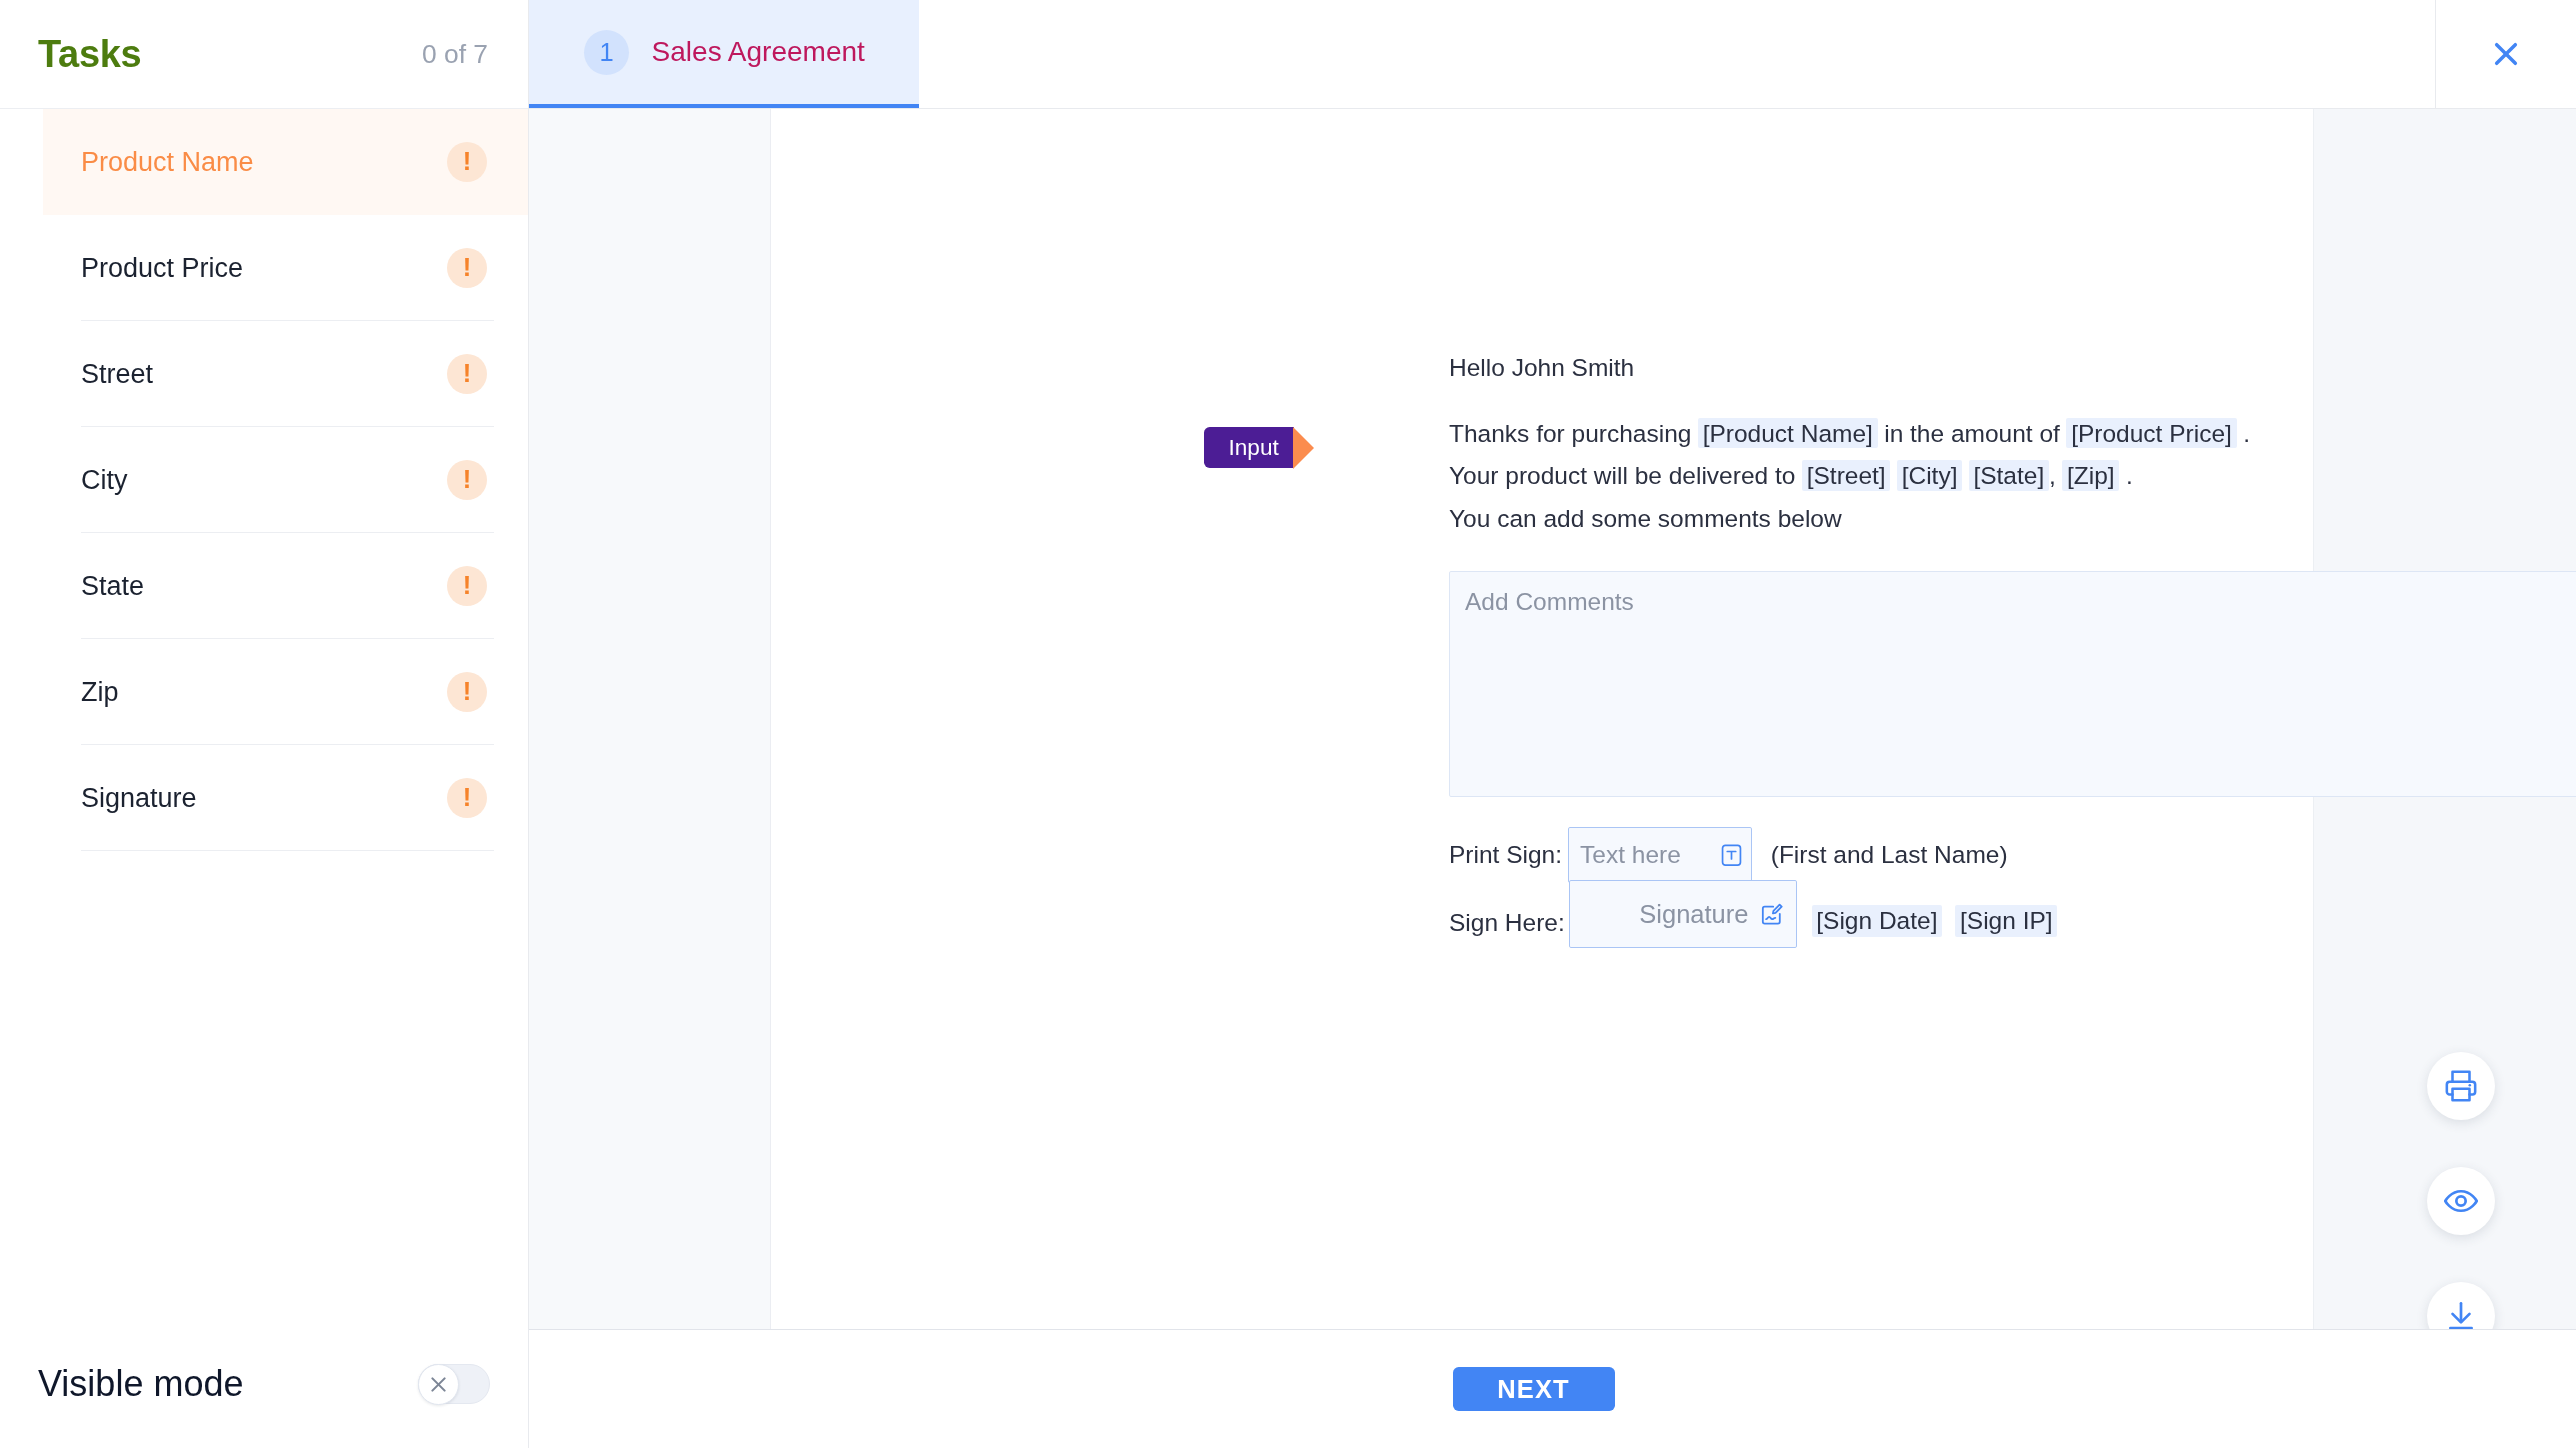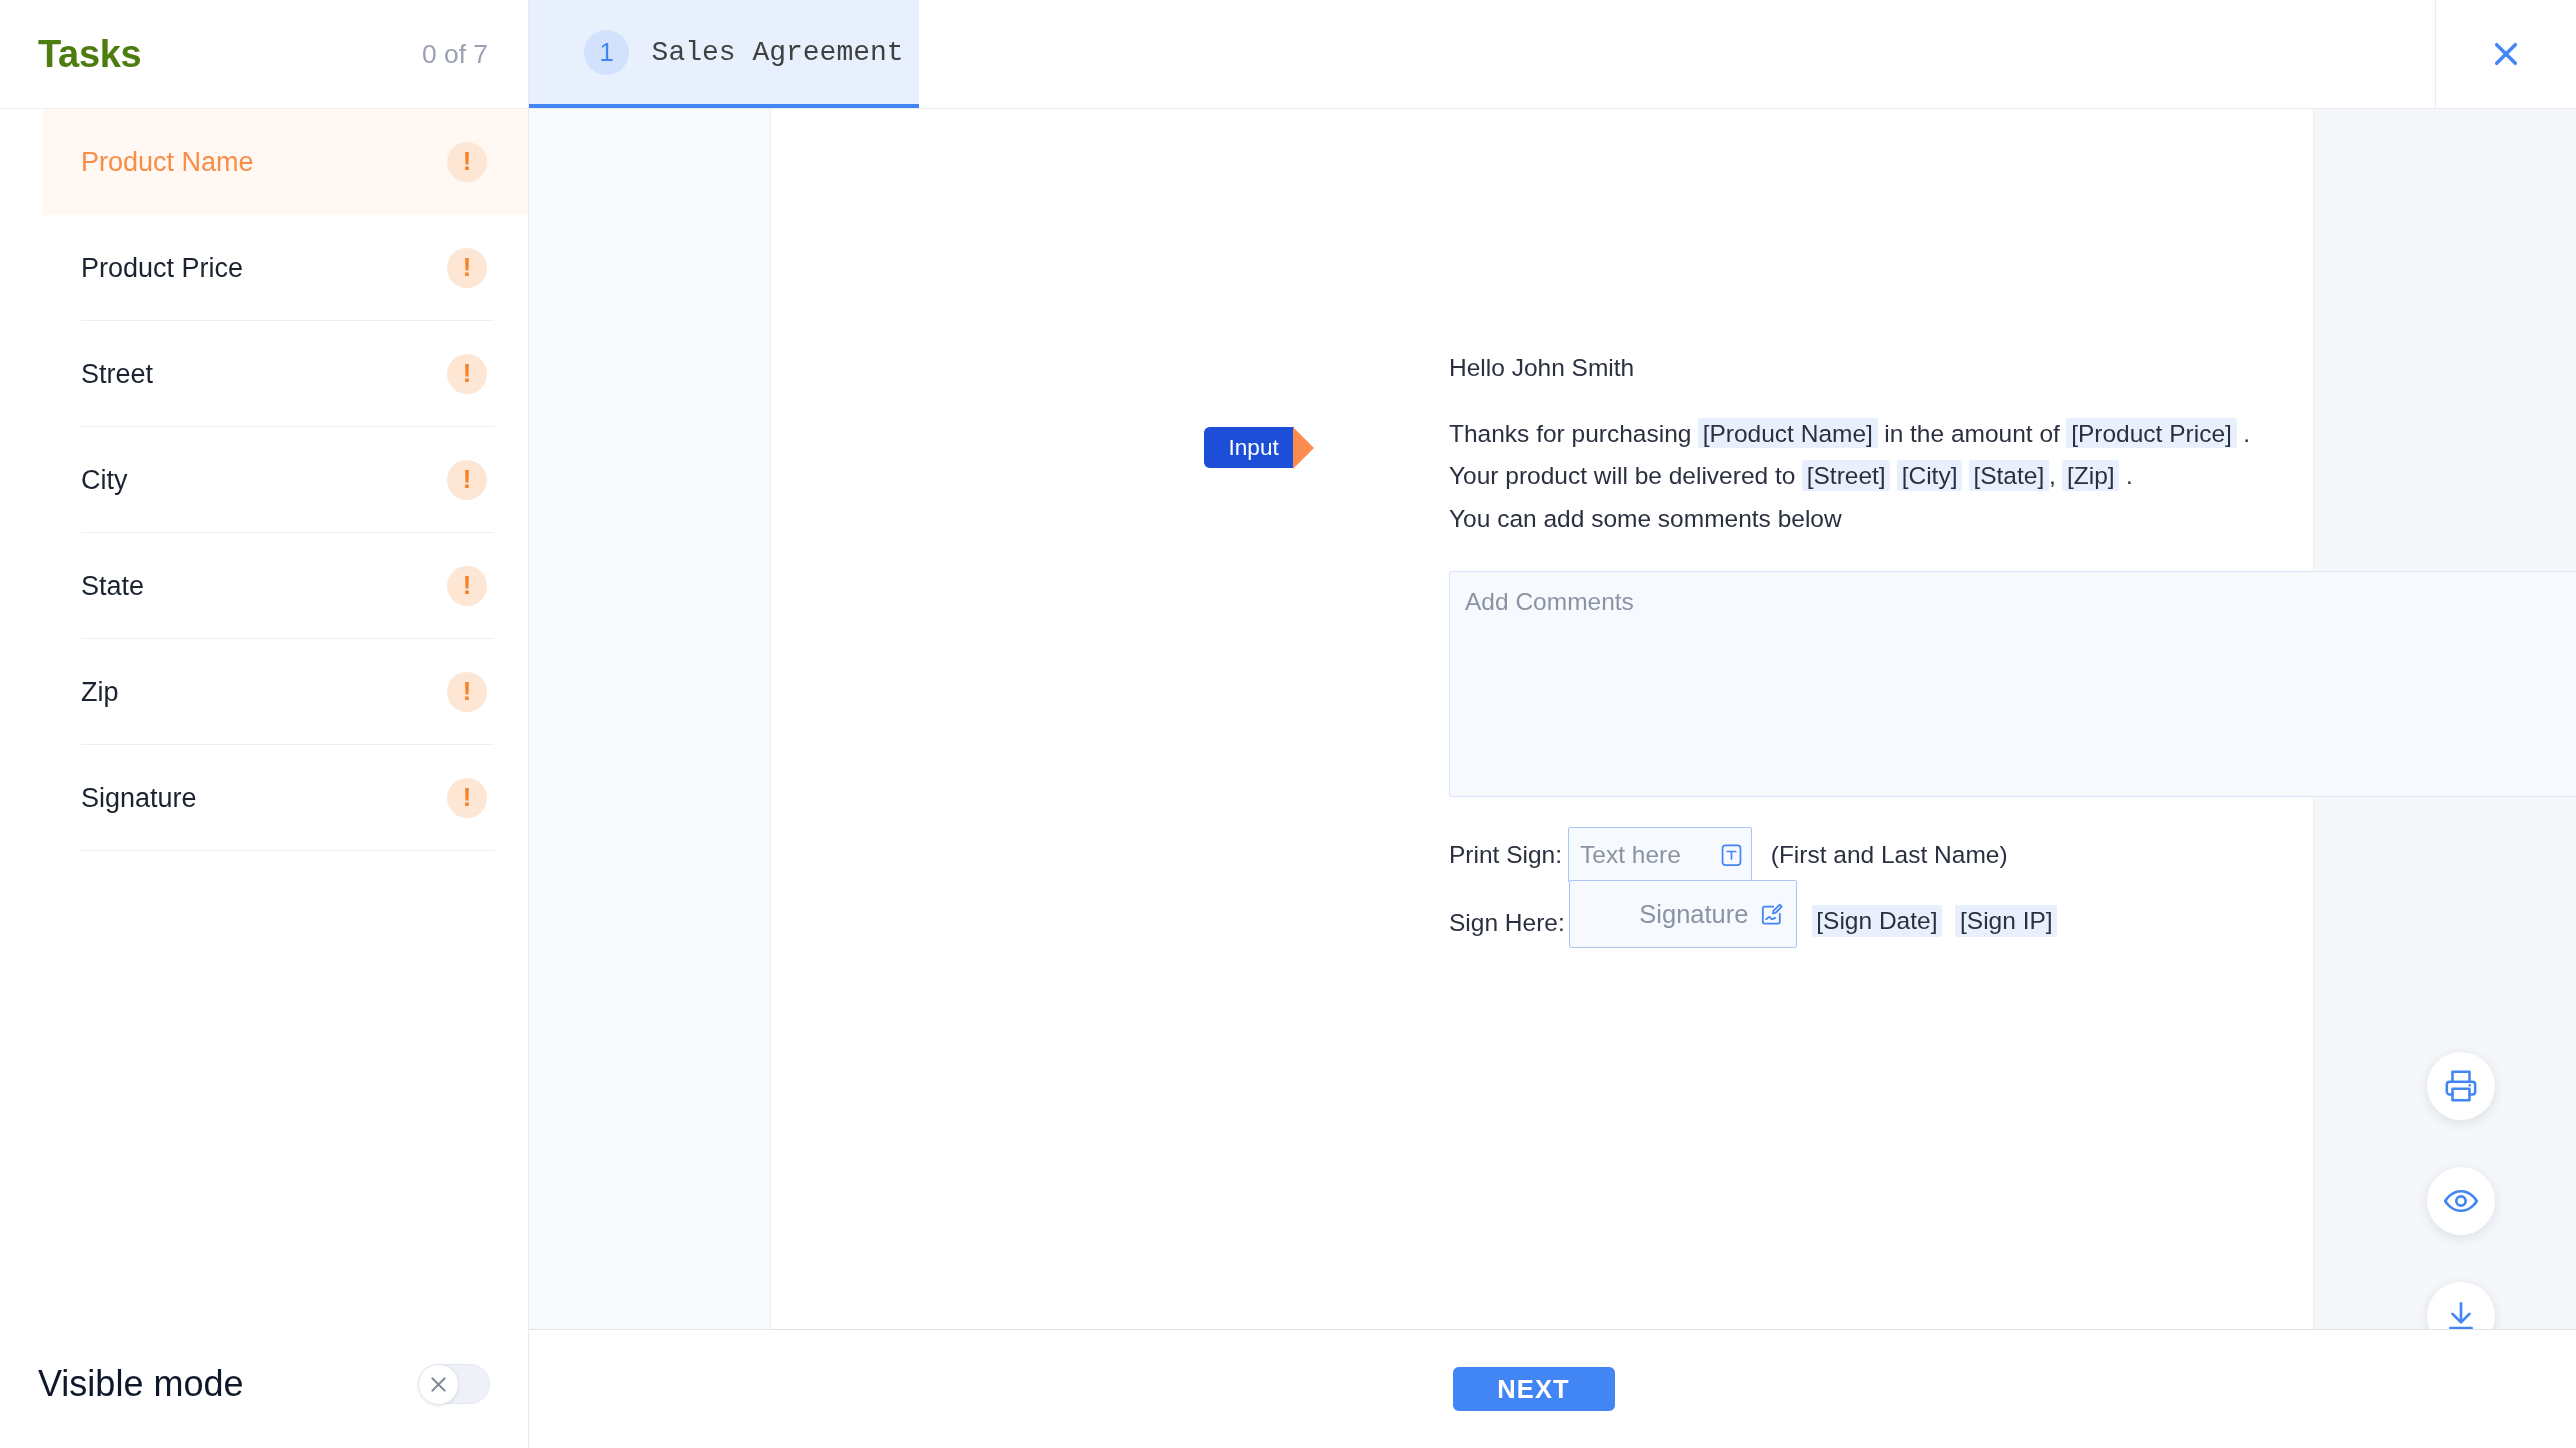--- a/index.html
+++ b/index.html
@@ -90,21 +90,21 @@
     padding-left: 55px;
     cursor: pointer;
   }
   .tab-num {
     width: 45px; height: 45px; border-radius: 50%;
     background: #d2e2fd; color: #4285f4;
     font-size: 25.5px; font-weight: 500;
     display: flex; align-items: center; justify-content: center;
     flex: 0 0 45px;
   }
-  .tab-label { font-size: 28px; color: #404040; font-weight: 400; font-family: Liberation Mono, monospace; }
+  .tab-label { font-size: 28px; color: #be185d; font-weight: 400; }
   .tabbar-spacer { flex: 1 1 auto; border-bottom: 0.9px solid transparent; }
   .close-wrap {
     width: 141px; display: flex; align-items: center; justify-content: center;
     border-left: 0.9px solid #e8eaee;
     cursor: pointer;
   }
 
   .doc-area {
     flex: 1 1 auto;
     background: #f5f7fa;
@@ -120,21 +120,21 @@
     position: absolute; left: 242px; top: 0;
     width: 1542px; height: 100%;
     background: #ffffff;
     box-shadow: 0 0 0 0.9px #eceef2;
   }
 
   .input-tag {
     position: absolute;
     left: 675px; top: 318px;
     height: 41px;
-    background: #1d4ed8;
+    background: #4c1d95;
     color: #ffffff;
     font-size: 22.6px; font-weight: 500;
     display: flex; align-items: center;
     padding: 0 15px 0 24.5px;
     border-radius: 5.7px 0 0 5.7px;
     z-index: 3;
   }
   .input-tag::after {
     content: "";
     position: absolute; right: -20px; top: 0;

